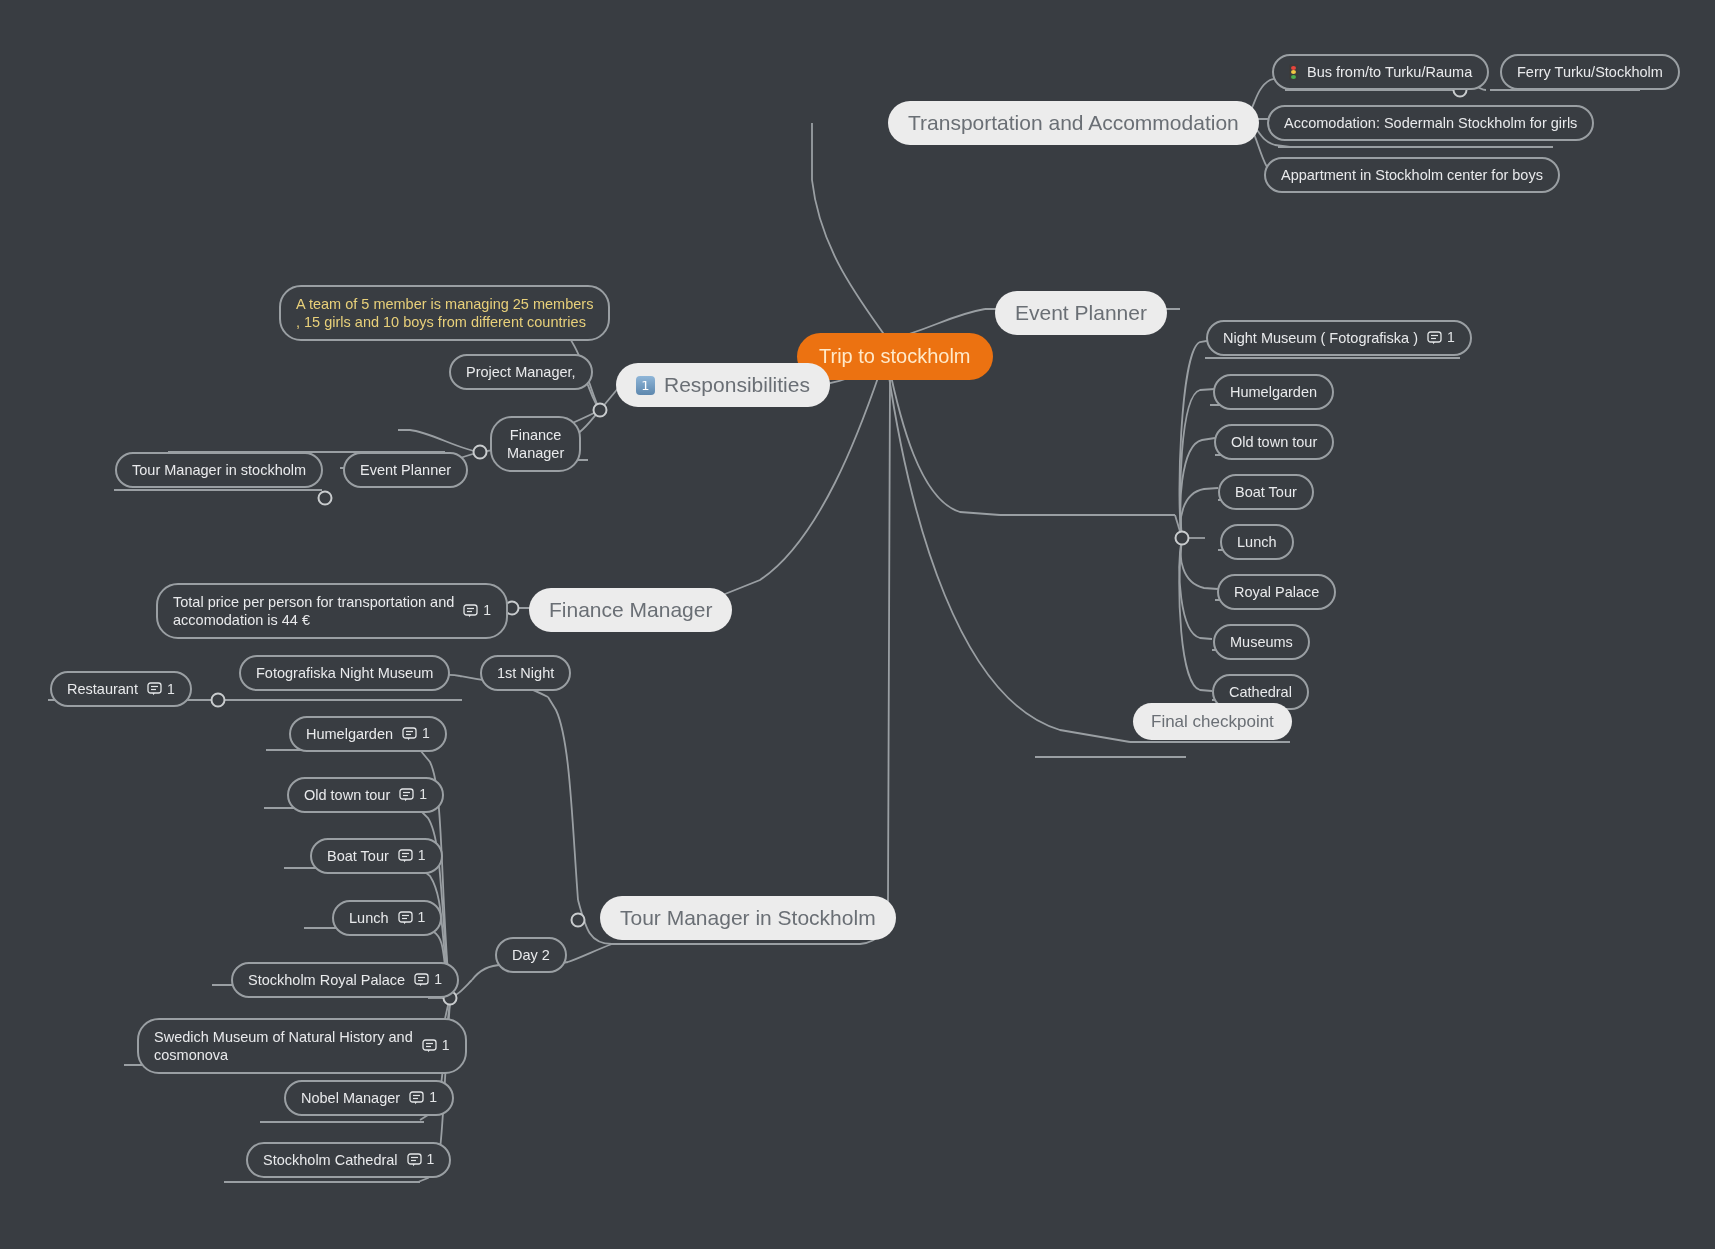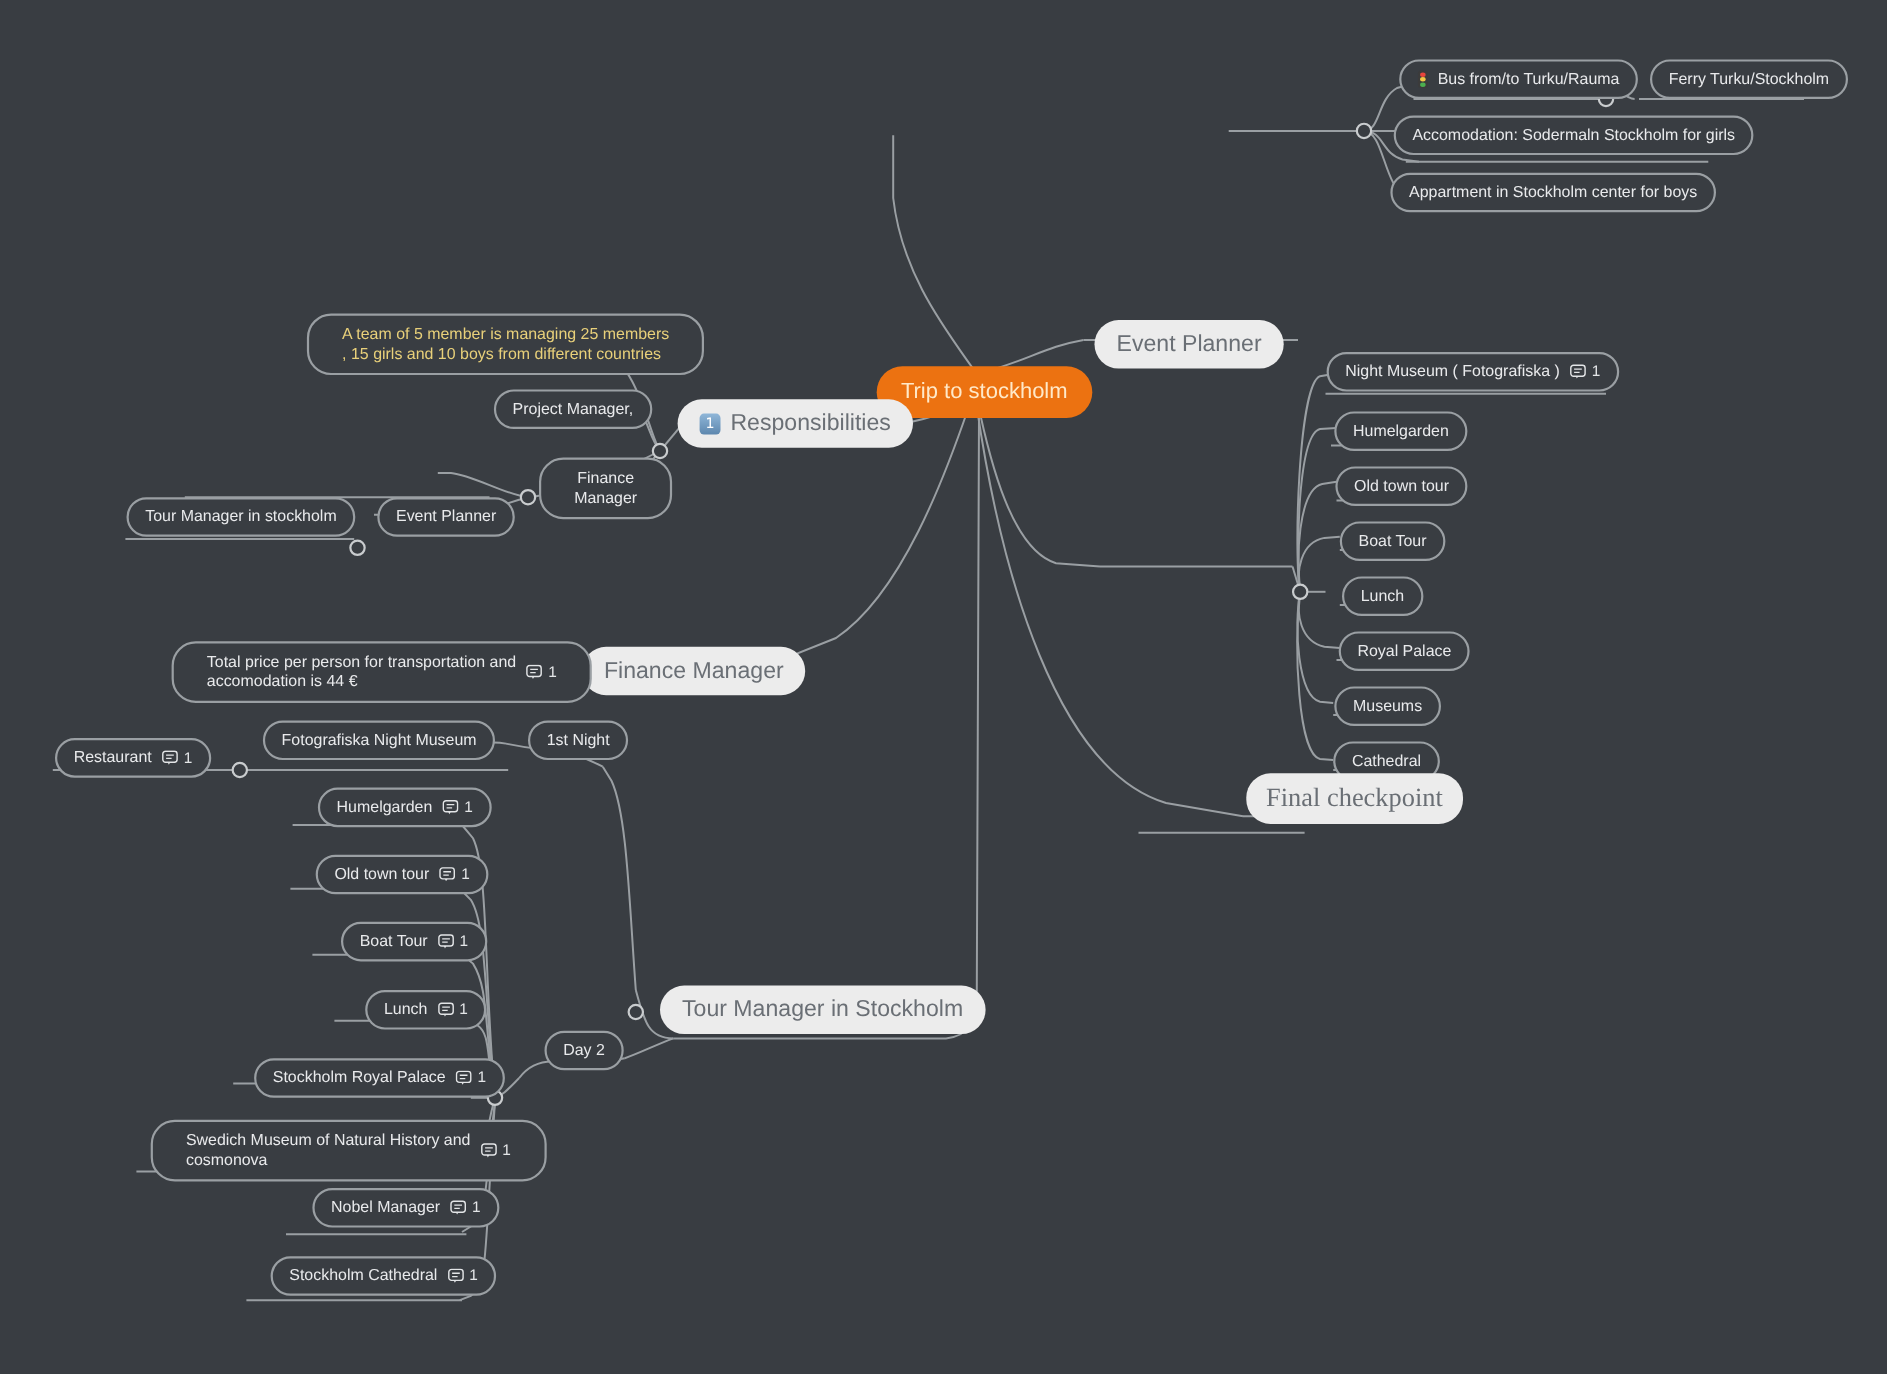--- a/index.html
+++ b/index.html
@@ -33,30 +33,30 @@
     z-index: 5;
   }
   
   .n-dark {
     background: #393d42;
     border: 2.5px solid #9a9fa3;
     color: #e9eaec;
     padding: 7px 15px;
     font-size: 14.5px;
   }
-  .n-dark.two-line { padding: 8px 30px; }
+  .n-dark.two-line { padding: 8px 15px; }
   
   .n-light {
     background: #ececec;
     border: none;
     color: #6a6f75;
     padding: 9px 20px;
     font-size: 21px;
   }
-  .n-light.small { font-size: 24px; padding: 8px 18px; font-family: Liberation Serif, serif; }
+  .n-light.small { font-size: 17px; padding: 8px 18px; }
   
   .n-root {
     background: #ec7211;
     border: none;
     color: #ffe9c9;
     padding: 11px 22px;
     font-size: 20px;
     border-radius: 26px;
   }
   .n-yellow { color: #e8d07a; }
@@ -222,20 +222,23 @@
       <circle cx="218" cy="700" r="6.5"></circle>
       <circle cx="450" cy="998" r="6.5"></circle>
       <circle cx="578" cy="920" r="6.5"></circle>
     </g>
   </svg>
 
   <div class="node n-root" style="left:797px; top:333px;">
     <span class="txt">Trip to stockholm</span>
   </div>
 
+  <div class="node n-light" style="left:888px; top:101px;">
+    <span class="txt">Transportation and Accommodation</span>
+  </div>
 
   <div class="node n-dark" style="left:1272px; top:54px;">
     <span class="tl"><i class="r"></i><i class="y"></i><i class="g"></i></span>
     <span class="txt">Bus from/to Turku/Rauma</span>
   </div>
 
   <div class="node n-dark" style="left:1500px; top:54px;">
     <span class="txt">Ferry Turku/Stockholm</span>
   </div>
 

